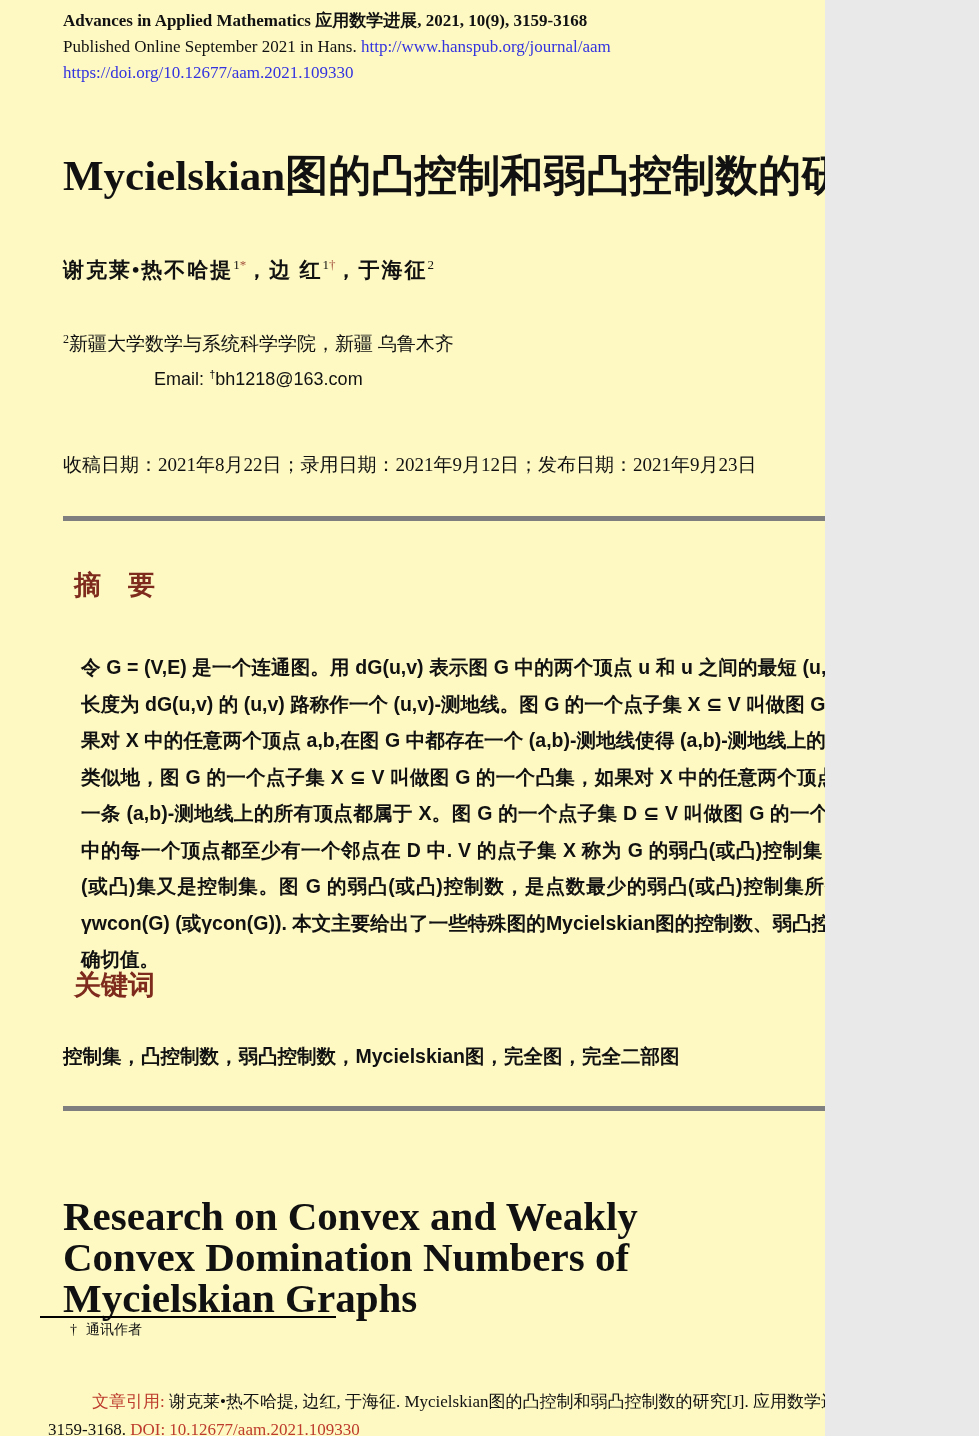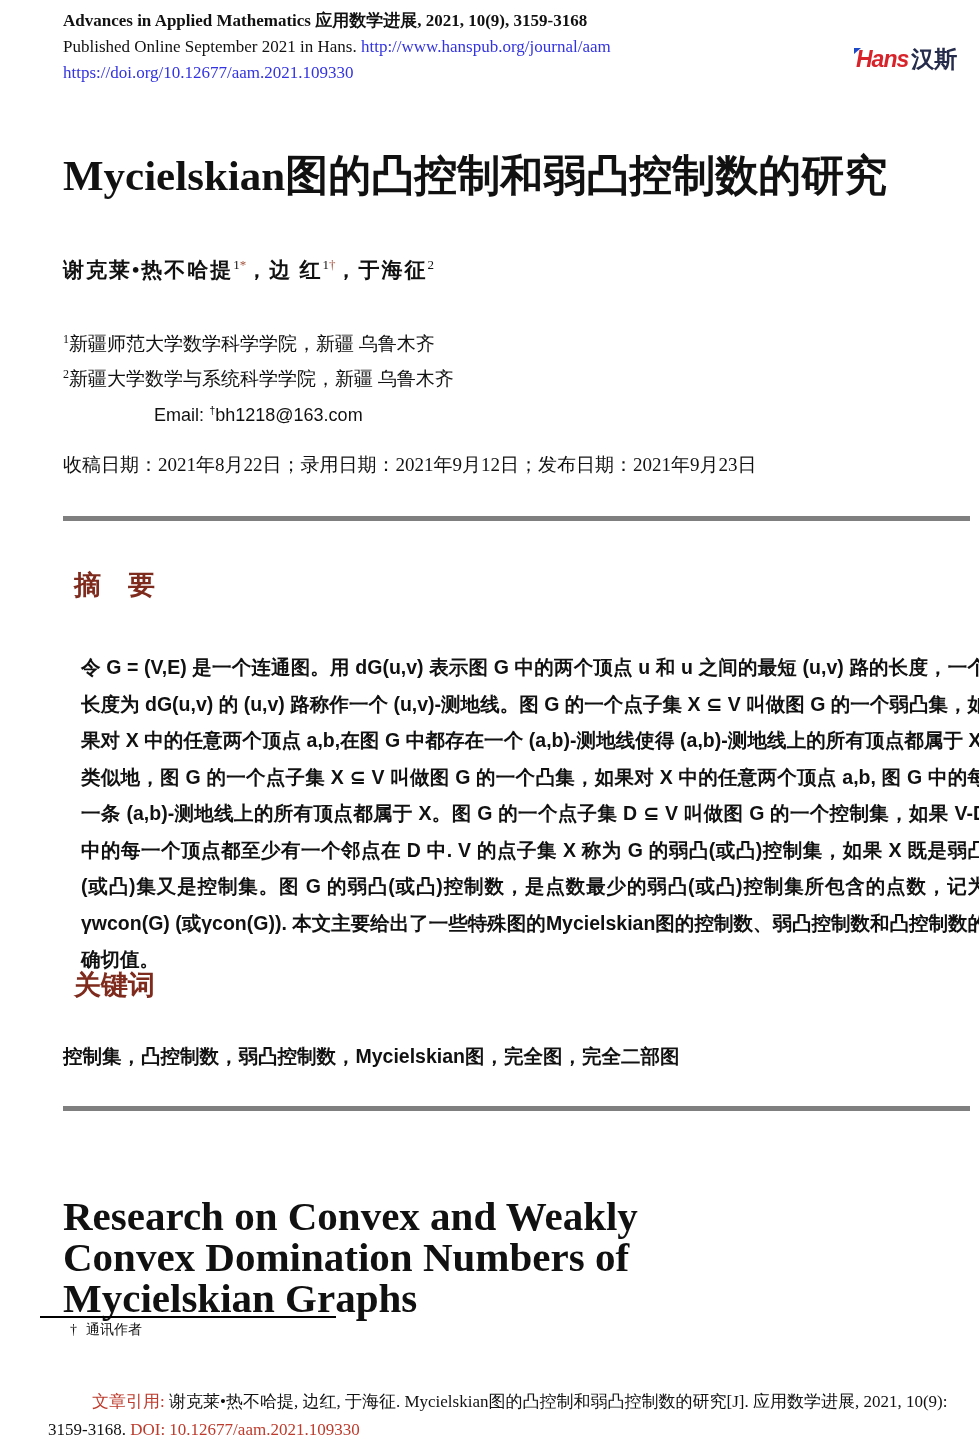--- a/index.html
+++ b/index.html
@@ -1,17 +1,17 @@
 <!DOCTYPE html>
 <html><head>
 <meta charset="utf-8">
 <style>
   html,body{margin:0;padding:0;background:#e9e9e9;}
   .page{
-    position:relative;width:979px;height:1436px;background:#ffffff;
+    position:relative;width:825px;height:1436px;background:#fef9c3;
     overflow:hidden;font-family:"Liberation Serif","DejaVu Serif",serif;color:#111;
   }
   
   .header{position:absolute;left:63px;top:8px;width:800px;font-size:17px;line-height:26px;}
   .journal-line{font-weight:bold;}
   a.link{color:#3333e0;text-decoration:none;cursor:pointer;}
   .logo{position:absolute;left:856px;top:44px;white-space:nowrap;font-family:"Liberation Sans","DejaVu Sans",sans-serif;}
   .logo .latin{color:#d8232a;font-size:23px;font-weight:bold;font-style:italic;letter-spacing:-1px;position:relative;}
   .logo .accent{position:absolute;left:-2px;top:2px;width:0;height:0;border-left:7px solid #1c49c8;border-bottom:6px solid transparent;}
   .logo .cjk{color:#252b4a;font-size:23px;font-weight:bold;margin-left:3px;}
@@ -75,21 +75,20 @@
     <span class="latin">Hans<i class="accent"></i></span><span class="cjk">汉斯</span>
   </div>
 
   <h1 class="title-cn">Mycielskian图的凸控制和弱凸控制数的研究</h1>
 
   <div class="authors">
     <span>谢克莱•热不哈提</span><sup><span>1</span><span class="sup-sym">*</span></sup><span>，</span><span>边 红</span><sup><span>1</span><span class="sup-sym">†</span></sup><span>，</span><span>于海征</span><sup><span>2</span></sup>
   </div>
 
   <div class="affils">
-    <div><sup>1</sup><span>新疆师范大学数学科学学院，新疆 乌鲁木齐</span></div>
     <div><sup>2</sup><span>新疆大学数学与系统科学学院，新疆 乌鲁木齐</span></div>
     <div class="email-line"><span>Email: </span><sup>†</sup><span>bh1218@163.com</span></div>
   </div>
 
   <div class="dates">收稿日期：2021年8月22日；录用日期：2021年9月12日；发布日期：2021年9月23日</div>
 
   <div class="rule rule-1"></div>
 
   <h2 class="sec-heading abs-heading">摘　要</h2>
   <p class="abs-text body-cjk">令 G = (V,E) 是一个连通图。用 dG(u,v) 表示图 G 中的两个顶点 u 和 u 之间的最短 (u,v) 路的长度，一个长度为 dG(u,v) 的 (u,v) 路称作一个 (u,v)-测地线。图 G 的一个点子集 X ⊆ V 叫做图 G 的一个弱凸集，如果对 X 中的任意两个顶点 a,b,在图 G 中都存在一个 (a,b)-测地线使得 (a,b)-测地线上的所有顶点都属于 X. 类似地，图 G 的一个点子集 X ⊆ V 叫做图 G 的一个凸集，如果对 X 中的任意两个顶点 a,b, 图 G 中的每一条 (a,b)-测地线上的所有顶点都属于 X。图 G 的一个点子集 D ⊆ V 叫做图 G 的一个控制集，如果 V-D 中的每一个顶点都至少有一个邻点在 D 中. V 的点子集 X 称为 G 的弱凸(或凸)控制集，如果 X 既是弱凸(或凸)集又是控制集。图 G 的弱凸(或凸)控制数，是点数最少的弱凸(或凸)控制集所包含的点数，记为 γwcon(G) (或γcon(G)). 本文主要给出了一些特殊图的Mycielskian图的控制数、弱凸控制数和凸控制数的确切值。</p>

